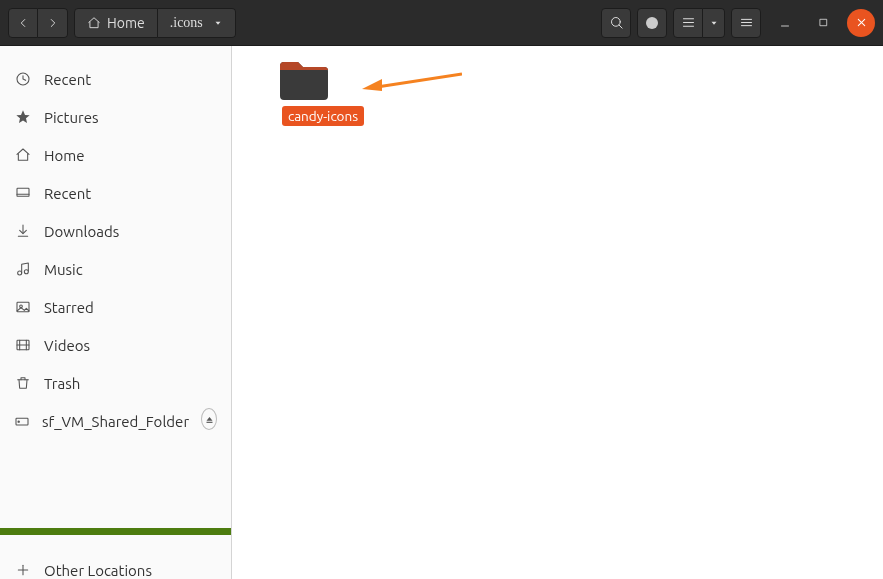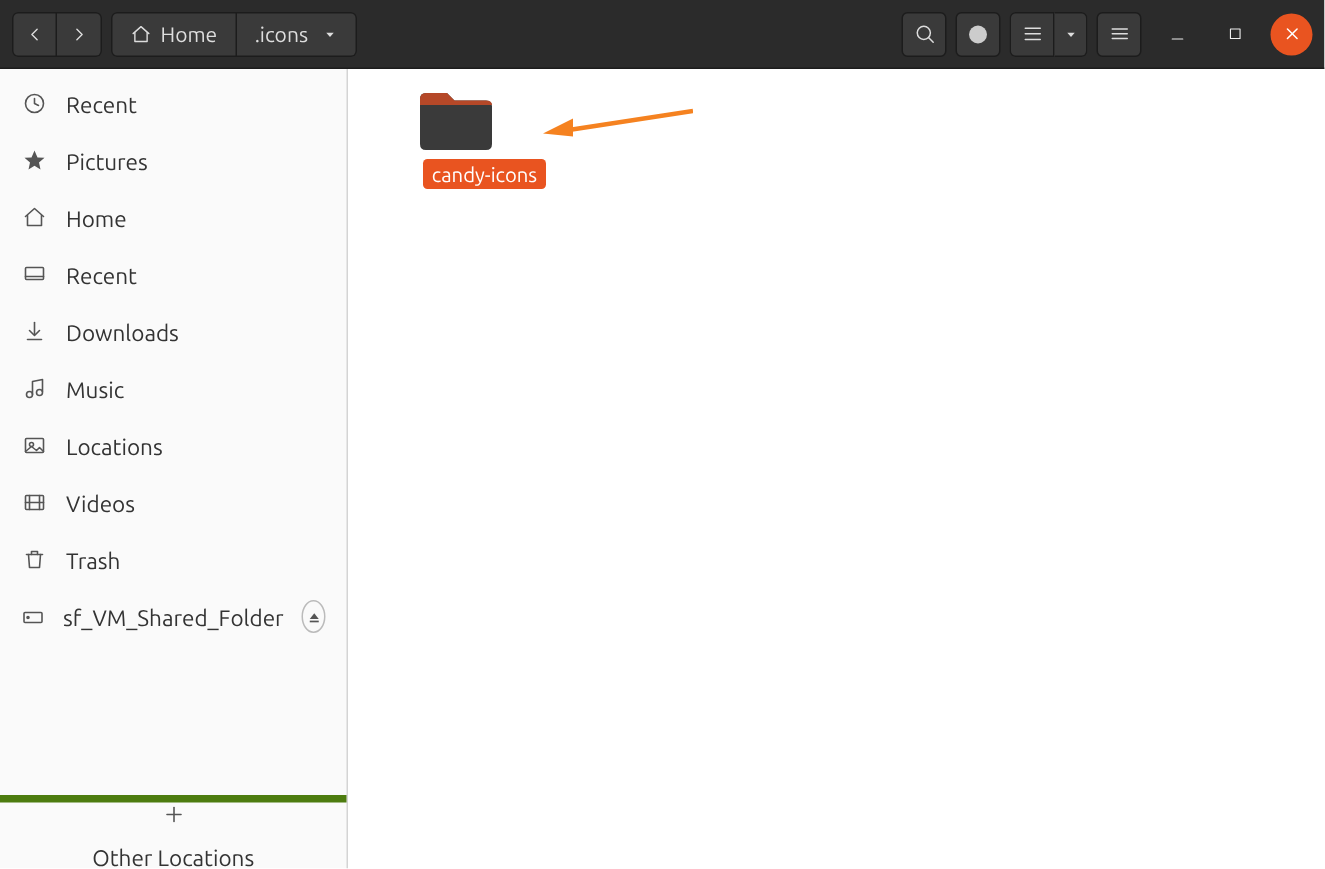--- a/index.html
+++ b/index.html
@@ -46,20 +46,21 @@
   .btn-group .tb-btn {
     border-radius: 0;
   }
   .btn-group .tb-btn:first-child {
     border-top-left-radius: 4px;
     border-bottom-left-radius: 4px;
   }
   .btn-group .tb-btn:last-child {
     border-top-right-radius: 4px;
     border-bottom-right-radius: 4px;
+    font-family: Liberation Serif, serif;
   }
   .btn-group .tb-btn + .tb-btn {
     border-left: 0;
   }
 
   .path-btn {
     padding: 0 12px;
     font-size: 14px;
     gap: 6px;
   }
@@ -91,21 +92,21 @@
     width: 232px;
     border-right: 1px solid #d4d4d4;
     background: #fafafa;
     box-sizing: border-box;
     padding-top: 4px;
     display: flex;
     flex-direction: column;
   }
   .sidebar-item {
     display: flex;
-    align-items: center;
+    align-items: flex-end;
     height: 38px;
     padding: 0 14px;
     color: #333;
     gap: 12px;
     font-size: 15px;
   }
   .sidebar-item .ic {
     width: 18px;
     height: 18px;
     display: flex;
@@ -122,23 +123,22 @@
     display: flex;
     align-items: center;
     justify-content: center;
     color: #555;
     font-size: 10px;
   }
   .sidebar-sep {
     flex: 1;
   }
   .sidebar-item.other {
-    border-top: 5px solid #4d7c0f;
+    border-top: 7px solid #4d7c0f;
     height: 44px;
-    flex-direction: column;
   }
 
   
   .main {
     flex: 1;
     position: relative;
     background: #fff;
   }
   .folder-tile {
     position: absolute;
@@ -337,21 +337,21 @@
       <span>Music</span>
     </div>
     <div class="sidebar-item">
       <span class="ic">
         <svg class="stroke-icon" width="16" height="16" viewBox="0 0 24 24">
             <rect x="3" y="5" width="18" height="14" rx="1"></rect>
             <circle cx="9" cy="11" r="2"></circle>
             <path d="M3 18 L9 13 L14 17 L17 14 L21 18"></path>
           </svg>
       </span>
-      <span>Locations</span>
+      <span>Starred</span>
     </div>
     <div class="sidebar-item">
       <span class="ic">
         <svg class="stroke-icon" width="16" height="16" viewBox="0 0 24 24">
             <rect x="3" y="5" width="18" height="14" rx="1"></rect>
             <line x1="7" y1="5" x2="7" y2="19"></line>
             <line x1="17" y1="5" x2="17" y2="19"></line>
             <line x1="3" y1="12" x2="21" y2="12"></line>
           </svg>
       </span>

